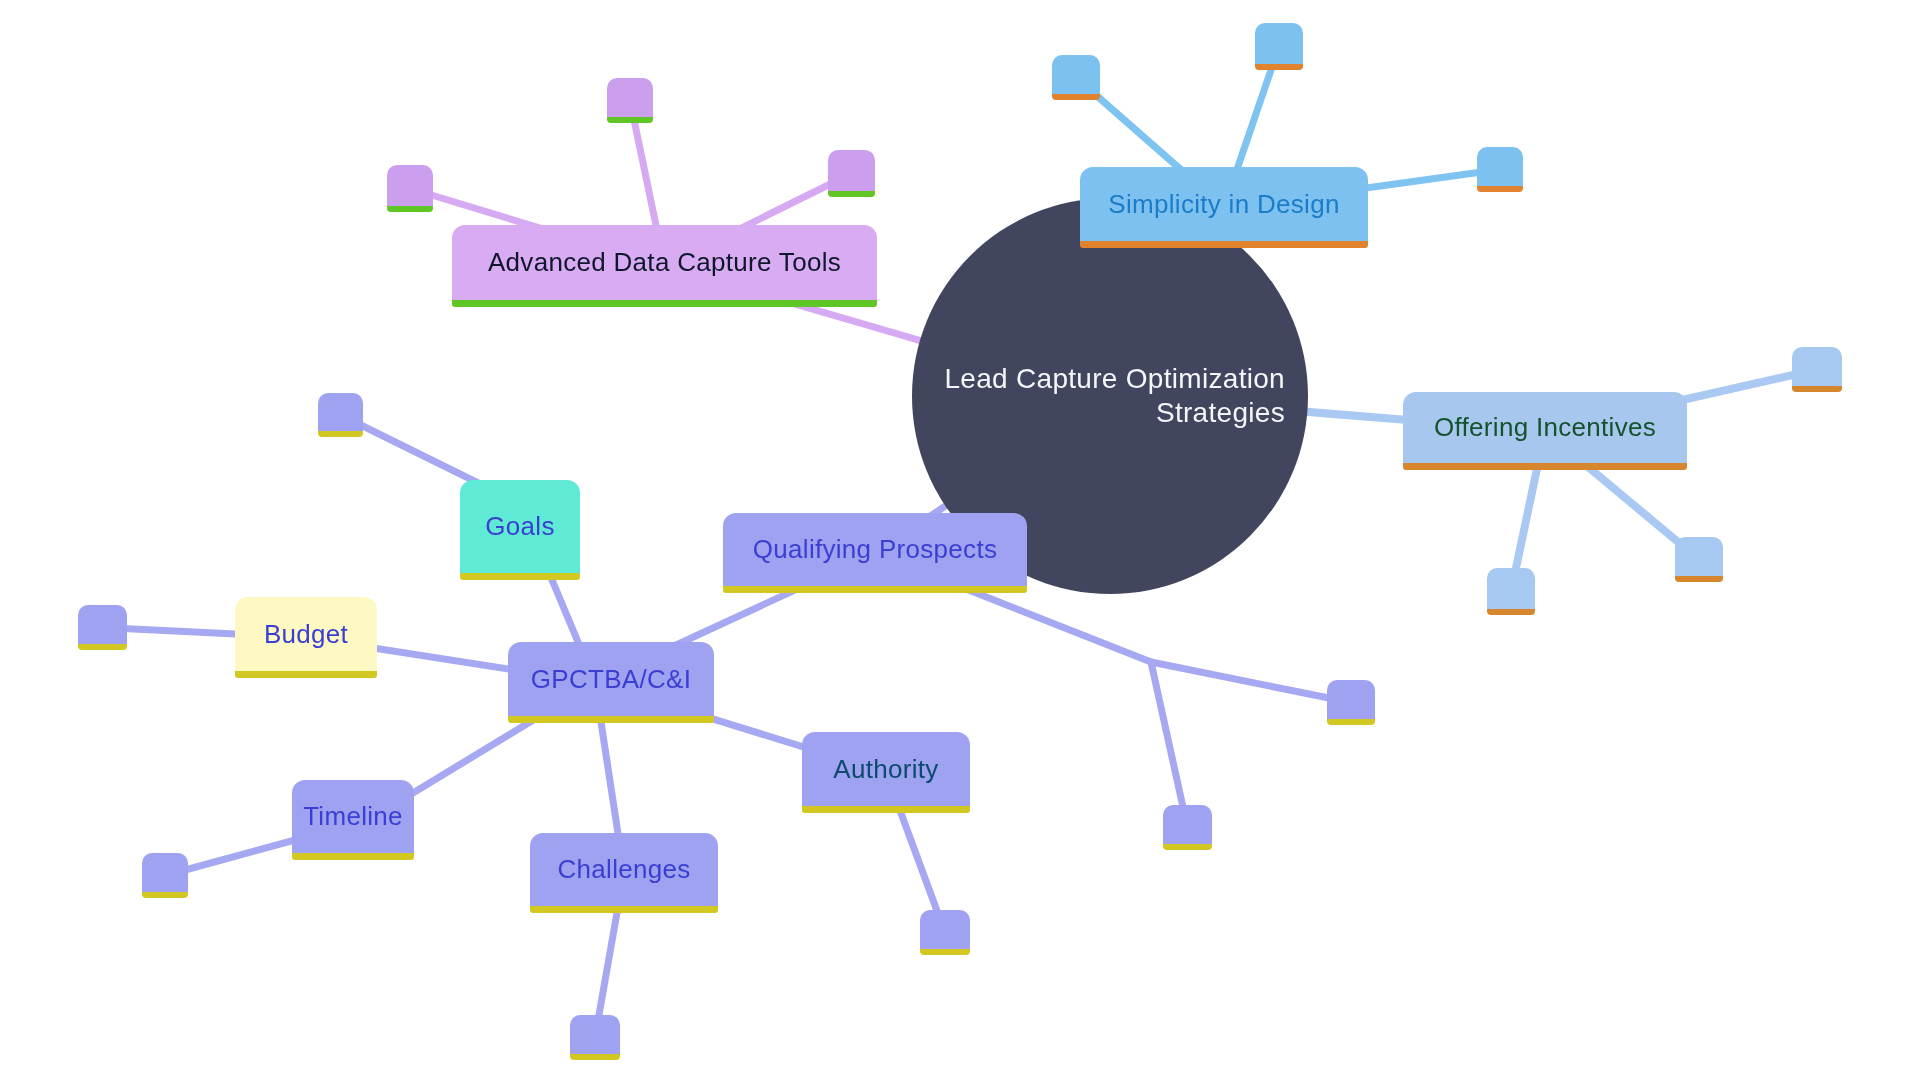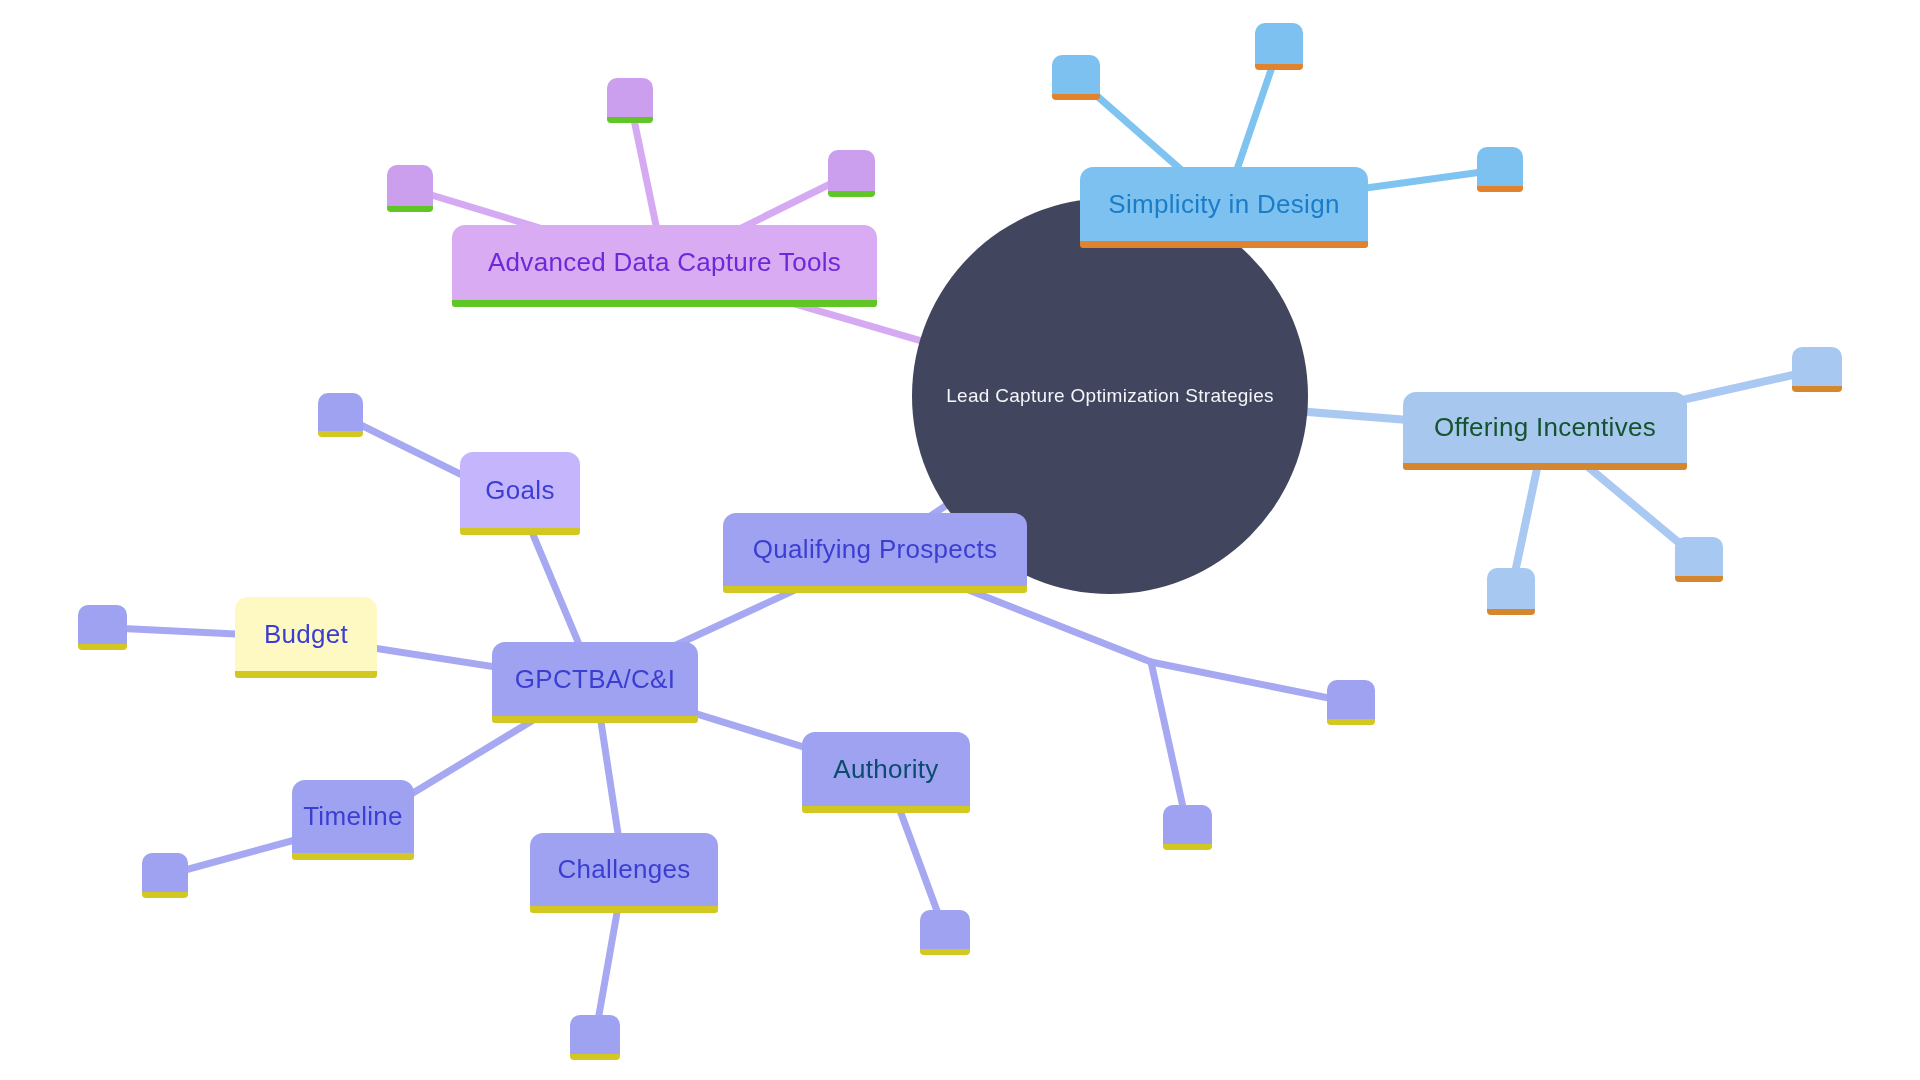--- a/index.html
+++ b/index.html
@@ -17,21 +17,21 @@
   }
   .node-leaf{
     position:absolute;border-radius:10px 10px 4px 4px;box-sizing:border-box;
     cursor:pointer;
   }
   #center-node{
     position:absolute;border-radius:50%;display:flex;align-items:center;
     justify-content:center;text-align:center;box-sizing:border-box;cursor:pointer;
   }
   #center-node .center-label{
-    width:350px;font-size:19px;line-height:1.22;font-weight:500;letter-spacing:.3px;
+    width:350px;font-size:28px;line-height:1.22;font-weight:500;letter-spacing:.3px;text-align:right;
   }
 </style>
 </head>
 <body>
 
 <div id="stage">
   <svg id="edges" width="1920" height="1080" viewBox="0 0 1920 1080">
       <line x1="1110" y1="396" x2="664.5" y2="266" stroke="#D6AAF2" stroke-width="7" stroke-linecap="round"></line>
       <line x1="1110" y1="396" x2="1224" y2="207.5" stroke="#7FC3F1" stroke-width="7" stroke-linecap="round"></line>
       <line x1="1110" y1="396" x2="1545" y2="431" stroke="#AAC9F2" stroke-width="8" stroke-linecap="round"></line>
@@ -56,50 +56,50 @@
       <line x1="306" y1="637.5" x2="102.5" y2="627.5" stroke="#A6A9F1" stroke-width="7" stroke-linecap="round"></line>
       <line x1="368.5" y1="820" x2="165" y2="875.5" stroke="#A6A9F1" stroke-width="7" stroke-linecap="round"></line>
       <line x1="624" y1="873" x2="595" y2="1037.5" stroke="#A6A9F1" stroke-width="7" stroke-linecap="round"></line>
       <line x1="886" y1="772.5" x2="945" y2="932.5" stroke="#A6A9F1" stroke-width="7" stroke-linecap="round"></line>
       <line x1="1151" y1="662" x2="1351" y2="702.5" stroke="#A6A9F1" stroke-width="7" stroke-linecap="round"></line>
       <line x1="1151" y1="662" x2="1187.5" y2="827.5" stroke="#A6A9F1" stroke-width="7" stroke-linecap="round"></line>
     </svg>
   <div id="center-node" style="left: 912px; top: 198px; width: 396px; height: 396px; background: rgb(65, 69, 94); color: rgb(245, 246, 250);">
     <span class="center-label">Lead Capture Optimization Strategies</span>
   </div>
-<div class="node-topic" style="left: 452px; top: 225px; width: 425px; height: 82px; background: rgb(216, 171, 242); border-bottom: 7px solid rgb(95, 198, 38); color: #6d28d9;">
+<div class="node-topic" style="left: 452px; top: 225px; width: 425px; height: 82px; background: rgb(216, 171, 242); border-bottom: 7px solid rgb(95, 198, 38); color: #0f172a;">
       <span>Advanced Data Capture Tools</span>
     </div>
     <div class="node-leaf" style="left: 387px; top: 165px; width: 46px; height: 47px; background: rgb(203, 159, 238); border-bottom: 6px solid rgb(95, 198, 38);"></div>
     <div class="node-leaf" style="left: 607px; top: 78px; width: 46px; height: 45px; background: rgb(203, 159, 238); border-bottom: 6px solid rgb(95, 198, 38);"></div>
     <div class="node-leaf" style="left: 828px; top: 150px; width: 47px; height: 47px; background: rgb(203, 159, 238); border-bottom: 6px solid rgb(95, 198, 38);"></div>
     <div class="node-topic" style="left: 1080px; top: 167px; width: 288px; height: 81px; background: rgb(125, 193, 240); border-bottom: 7px solid rgb(224, 130, 46); color: rgb(27, 124, 199);">
       <span>Simplicity in Design</span>
     </div>
     <div class="node-leaf" style="left: 1052px; top: 55px; width: 48px; height: 45px; background: rgb(125, 193, 240); border-bottom: 6px solid rgb(224, 130, 46);"></div>
     <div class="node-leaf" style="left: 1255px; top: 23px; width: 48px; height: 47px; background: rgb(125, 193, 240); border-bottom: 6px solid rgb(224, 130, 46);"></div>
     <div class="node-leaf" style="left: 1477px; top: 147px; width: 46px; height: 45px; background: rgb(125, 193, 240); border-bottom: 6px solid rgb(224, 130, 46);"></div>
     <div class="node-topic" style="left: 1403px; top: 392px; width: 284px; height: 78px; background: rgb(167, 199, 239); border-bottom: 7px solid rgb(214, 135, 46); color: #14532d;">
       <span>Offering Incentives</span>
     </div>
     <div class="node-leaf" style="left: 1792px; top: 347px; width: 50px; height: 45px; background: rgb(167, 201, 241); border-bottom: 6px solid rgb(214, 135, 46);"></div>
     <div class="node-leaf" style="left: 1675px; top: 537px; width: 48px; height: 45px; background: rgb(167, 201, 241); border-bottom: 6px solid rgb(214, 135, 46);"></div>
     <div class="node-leaf" style="left: 1487px; top: 568px; width: 48px; height: 47px; background: rgb(167, 201, 241); border-bottom: 6px solid rgb(214, 135, 46);"></div>
     <div class="node-topic" style="left: 723px; top: 513px; width: 304px; height: 80px; background: rgb(158, 162, 240); border-bottom: 7px solid rgb(211, 199, 34); color: rgb(59, 62, 210); text-align: right;">
       <span>Qualifying Prospects</span>
     </div>
-    <div class="node-topic" style="left: 460px; top: 452px; width: 120px; height: 83px; background: #c4b5fd; border-bottom: 7px solid rgb(211, 199, 34); color: rgb(59, 62, 210);">
+    <div class="node-topic" style="left: 460px; top: 480px; width: 120px; height: 100px; background: #5eead4; border-bottom: 7px solid rgb(211, 199, 34); color: rgb(59, 62, 210);">
       <span>Goals</span>
     </div>
     <div class="node-leaf" style="left: 318px; top: 393px; width: 45px; height: 44px; background: rgb(158, 162, 240); border-bottom: 6px solid rgb(211, 199, 34);"></div>
     <div class="node-topic" style="left: 235px; top: 597px; width: 142px; height: 81px; background: #fef9c3; border-bottom: 7px solid rgb(211, 199, 34); color: rgb(59, 62, 210);">
       <span>Budget</span>
     </div>
     <div class="node-leaf" style="left: 78px; top: 605px; width: 49px; height: 45px; background: rgb(158, 162, 240); border-bottom: 6px solid rgb(211, 199, 34);"></div>
-    <div class="node-topic" style="left: 492px; top: 642px; width: 206px; height: 81px; background: rgb(158, 162, 240); border-bottom: 7px solid rgb(211, 199, 34); color: rgb(59, 62, 210);">
+    <div class="node-topic" style="left: 508px; top: 642px; width: 206px; height: 81px; background: rgb(158, 162, 240); border-bottom: 7px solid rgb(211, 199, 34); color: rgb(59, 62, 210);">
       <span>GPCTBA/C&amp;I</span>
     </div>
     <div class="node-topic" style="left: 292px; top: 780px; width: 122px; height: 80px; background: rgb(158, 162, 240); border-bottom: 7px solid rgb(211, 199, 34); color: rgb(59, 62, 210);">
       <span>Timeline</span>
     </div>
     <div class="node-leaf" style="left: 142px; top: 853px; width: 46px; height: 45px; background: rgb(158, 162, 240); border-bottom: 6px solid rgb(211, 199, 34);"></div>
     <div class="node-topic" style="left: 530px; top: 833px; width: 188px; height: 80px; background: rgb(158, 162, 240); border-bottom: 7px solid rgb(211, 199, 34); color: rgb(59, 62, 210);">
       <span>Challenges</span>
     </div>
     <div class="node-leaf" style="left: 570px; top: 1015px; width: 50px; height: 45px; background: rgb(158, 162, 240); border-bottom: 6px solid rgb(211, 199, 34);"></div>

